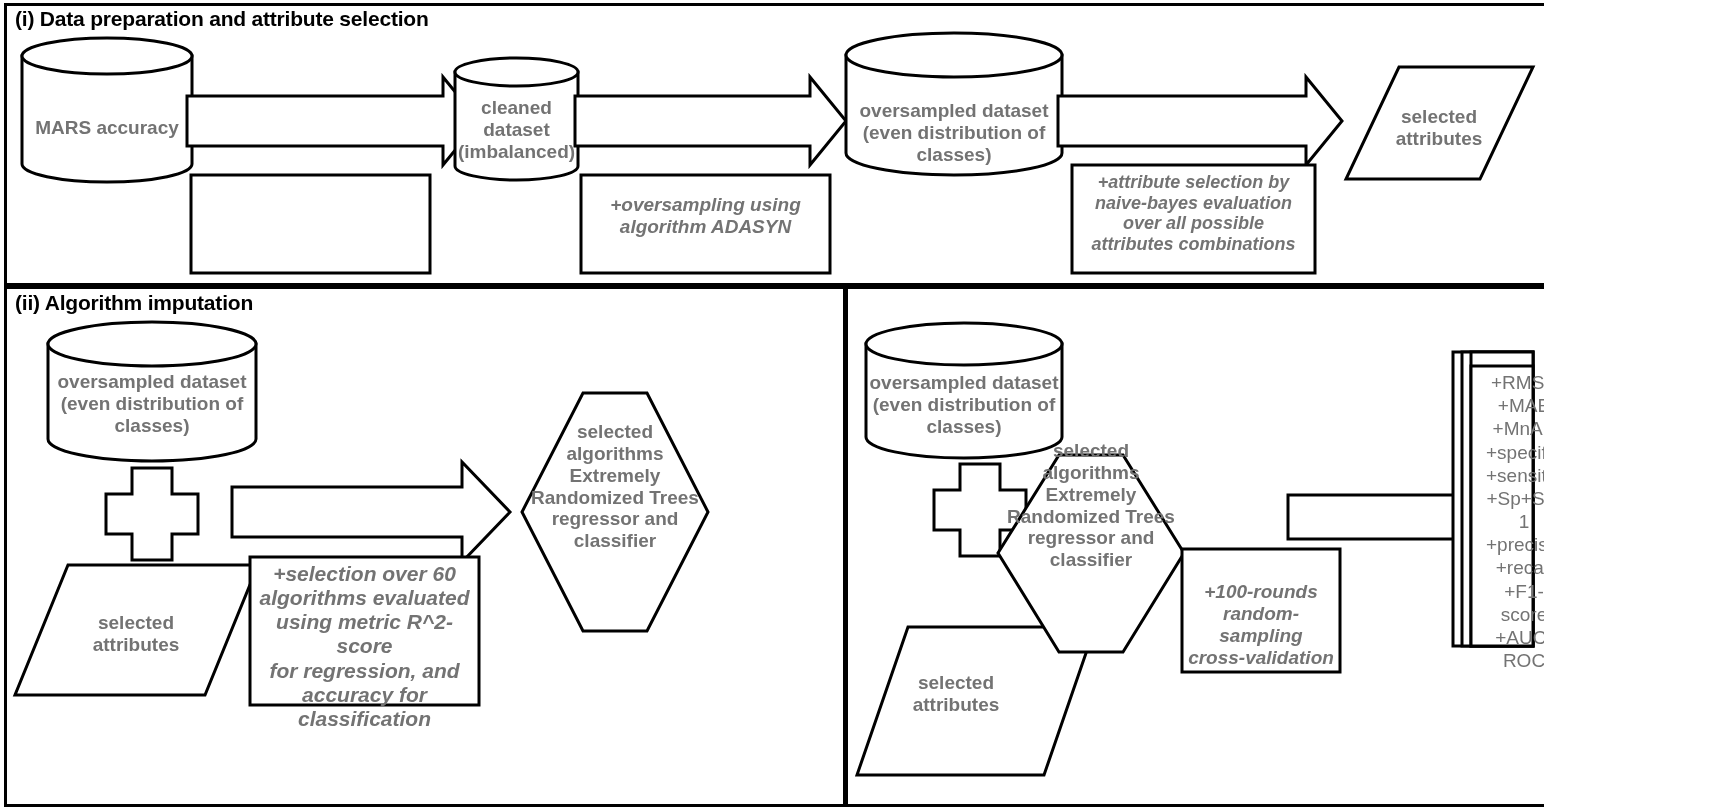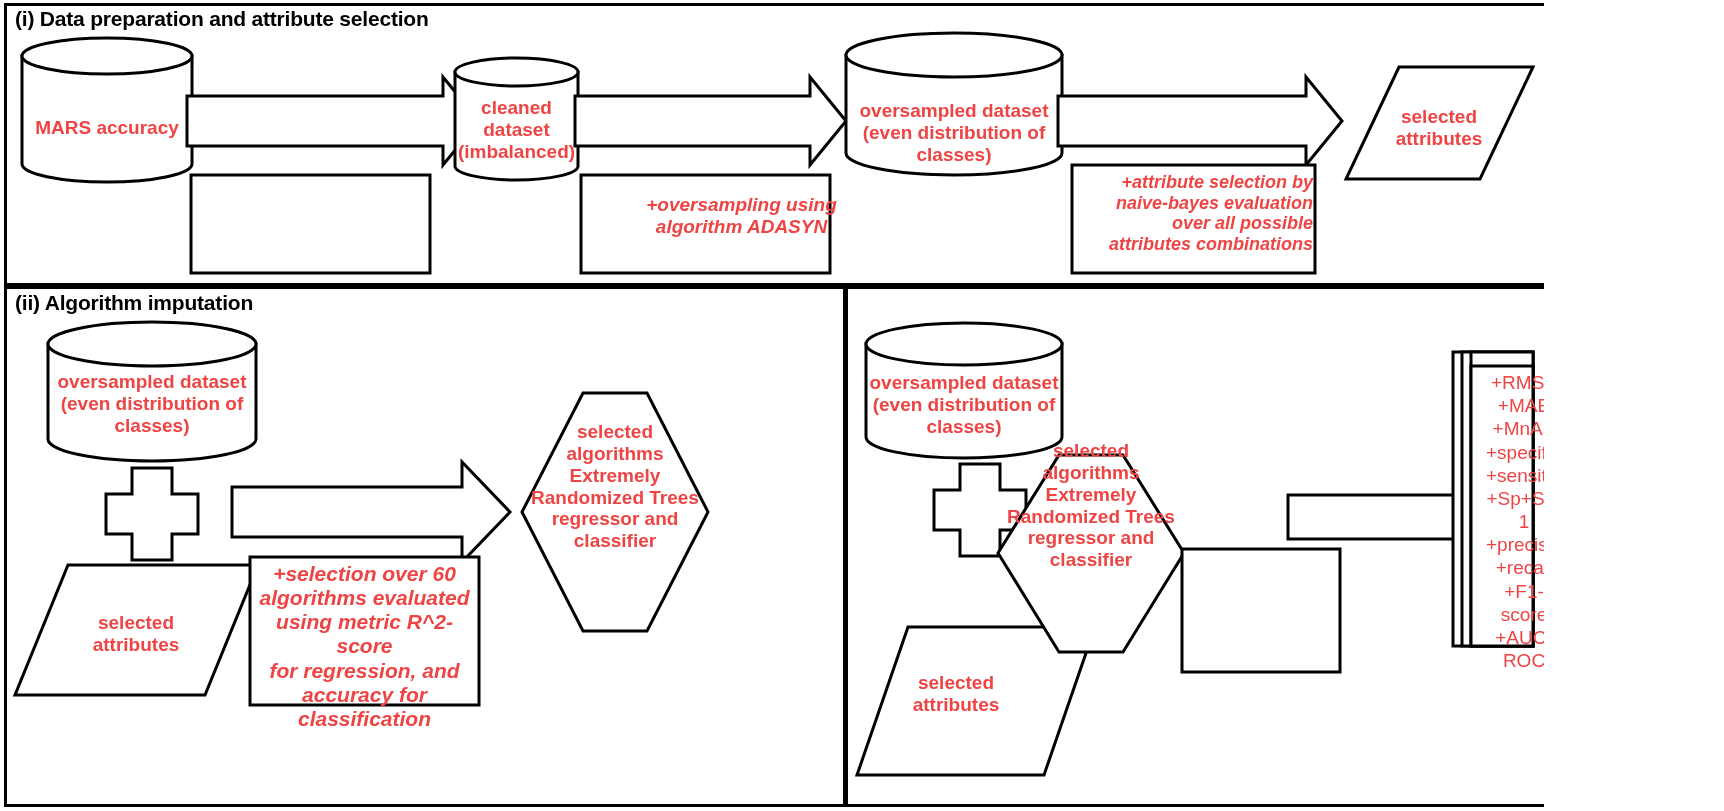--- a/index.html
+++ b/index.html
@@ -35,21 +35,21 @@
     position: absolute;
     left: 0;
     top: 0;
     width: 1724px;
     height: 811px;
     pointer-events: none;
   }
   .lbl {
     position: absolute;
     text-align: center;
-    color: #ef4444;
+    color: #737373;
     font-size: 19px;
     font-weight: bold;
     line-height: 1.15;
     white-space: pre-line;
   }
   .lbl.italic {
     font-style: italic;
     font-weight: bold;
   }
   .lbl.metrics {
@@ -176,24 +176,24 @@
 (imbalanced)</div>
 
   <div class="lbl" style="left:846px; top:100px; width:216px;">oversampled dataset
 (even distribution of
 classes)</div>
 
   <div class="lbl" style="left:1372px; top:106px; width:134px;">selected
 attributes</div>
 
 
-  <div class="lbl italic" style="left:583px; top:194px; width:245px; font-size:19px;padding-left:36px;">+oversampling using
+  <div class="lbl italic" style="left:583px; top:194px; width:245px; font-size:19px;">+oversampling using
 algorithm ADASYN</div>
 
-  <div class="lbl italic" style="left:1074px; top:172px; width:239px; font-size:18px;text-align:right;">+attribute selection by
+  <div class="lbl italic" style="left:1074px; top:172px; width:239px; font-size:18px;">+attribute selection by
 naive-bayes evaluation
 over all possible
 attributes combinations</div>
 
   <div class="lbl" style="left:44px; top:371px; width:216px;">oversampled dataset
 (even distribution of
 classes)</div>
 
   <div class="lbl" style="left:69px; top:612px; width:134px;">selected
 attributes</div>
@@ -219,20 +219,23 @@
   <div class="lbl" style="left:889px; top:672px; width:134px;">selected
 attributes</div>
 
   <div class="lbl" style="left:996px; top:440px; width:190px;">selected
 algorithms
 Extremely
 Randomized Trees
 regressor and
 classifier</div>
 
+  <div class="lbl italic" style="left:1184px; top:581px; width:154px; font-size:19px;">+100-rounds
+random-sampling
+cross-validation</div>
 
   <div class="lbl metrics" style="left:1464px; top:371px; width:76px;">+RMSE
 +MAE
 +MnAE
 +specificity
 +sensitivity
 +Sp+Sn-1
 +precision
 +recall
 +F1-score

